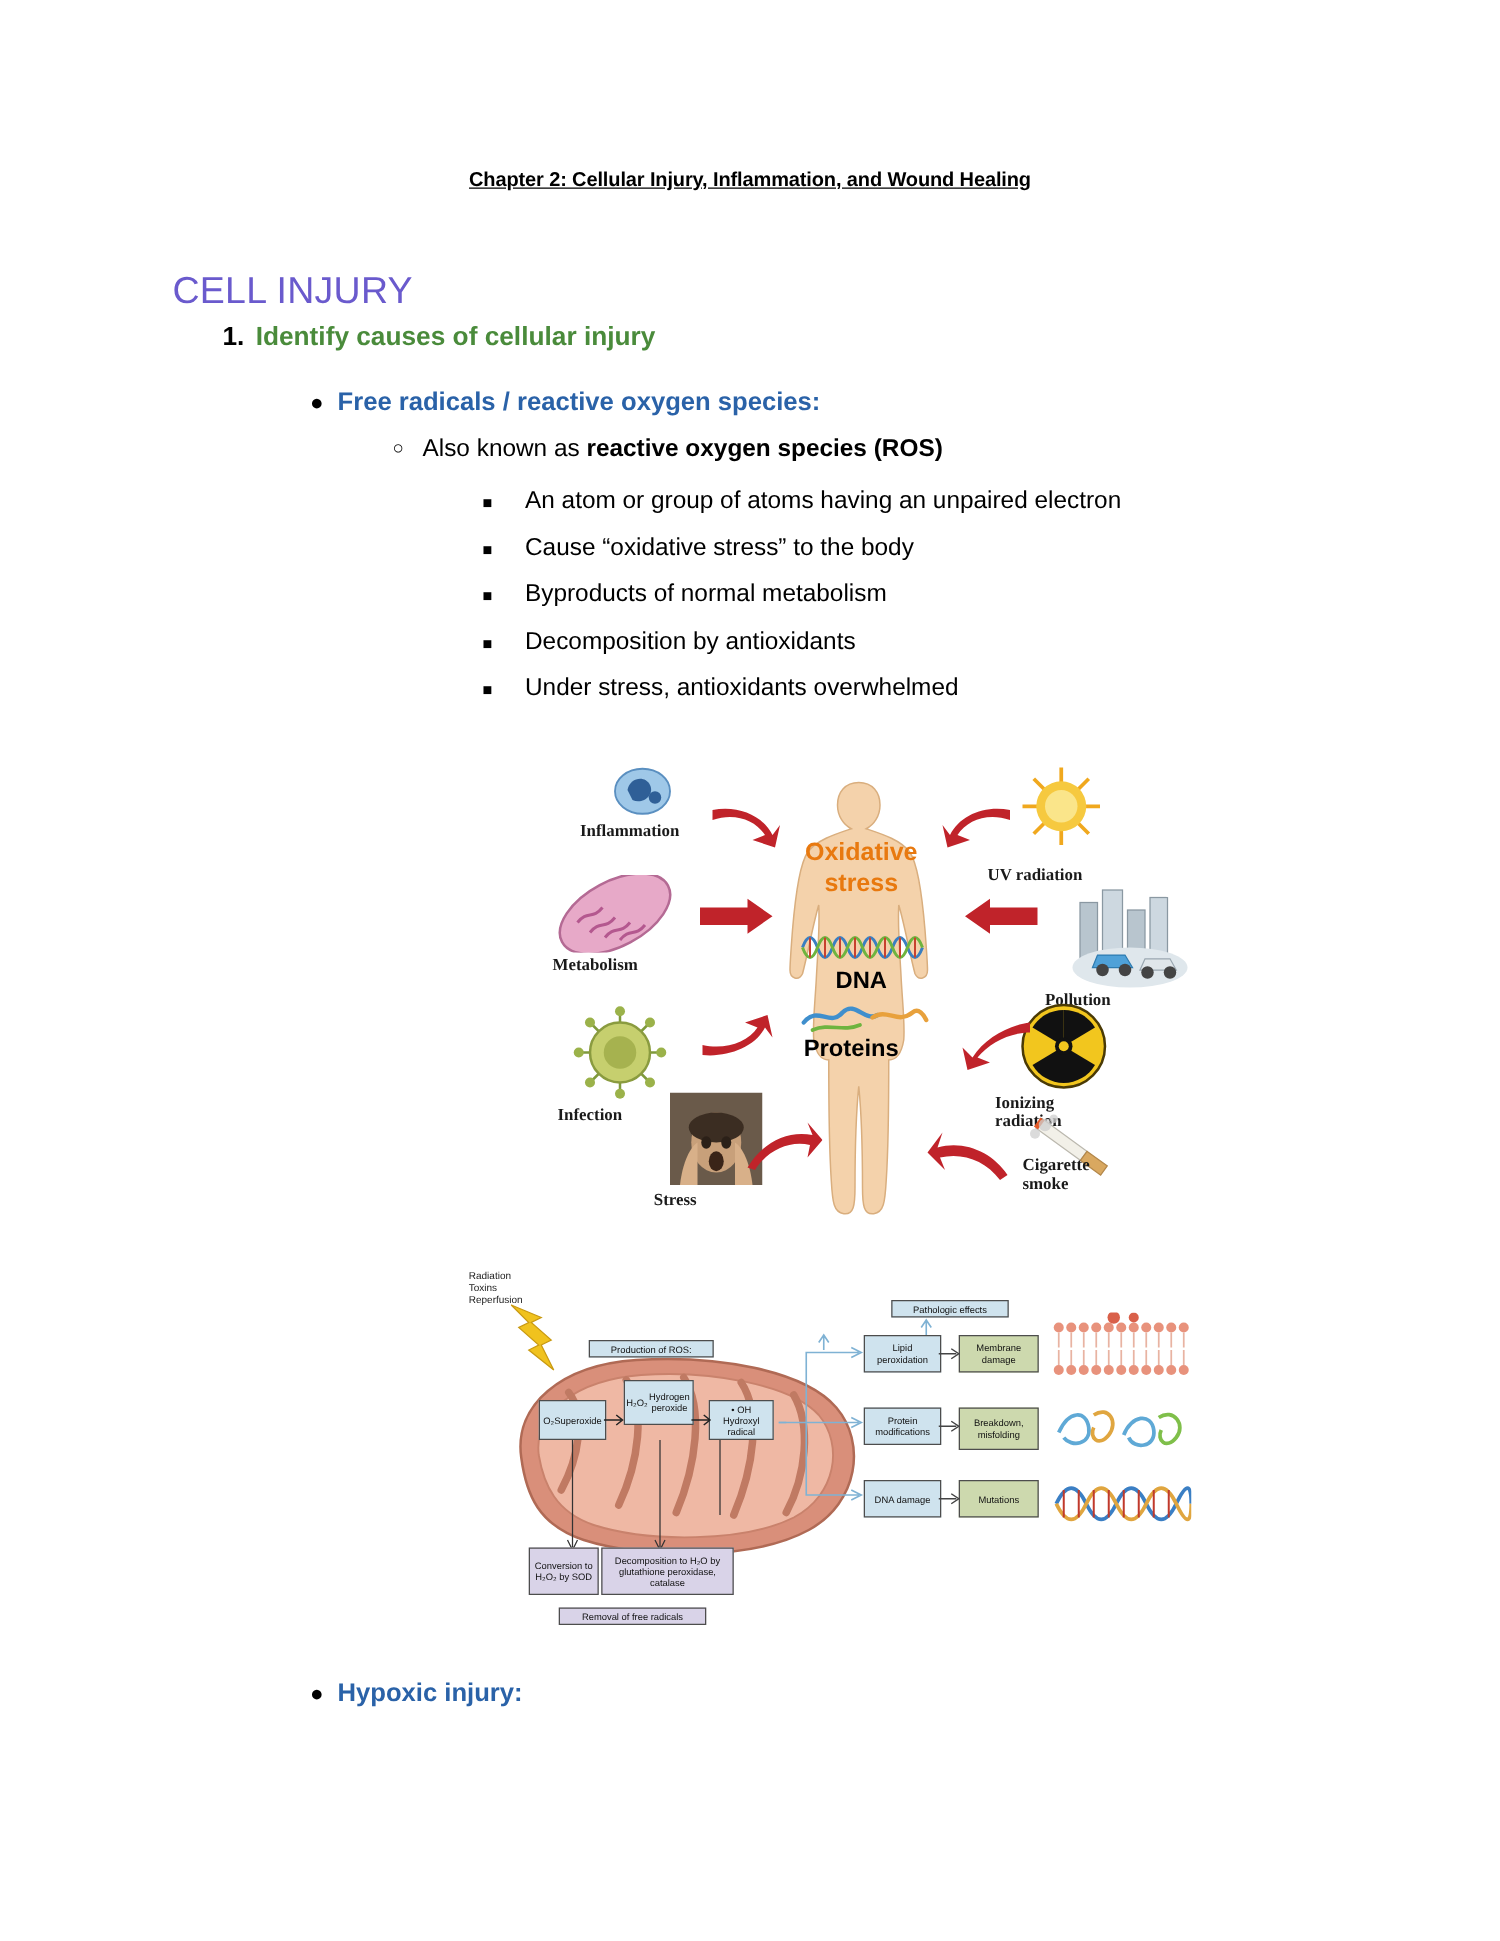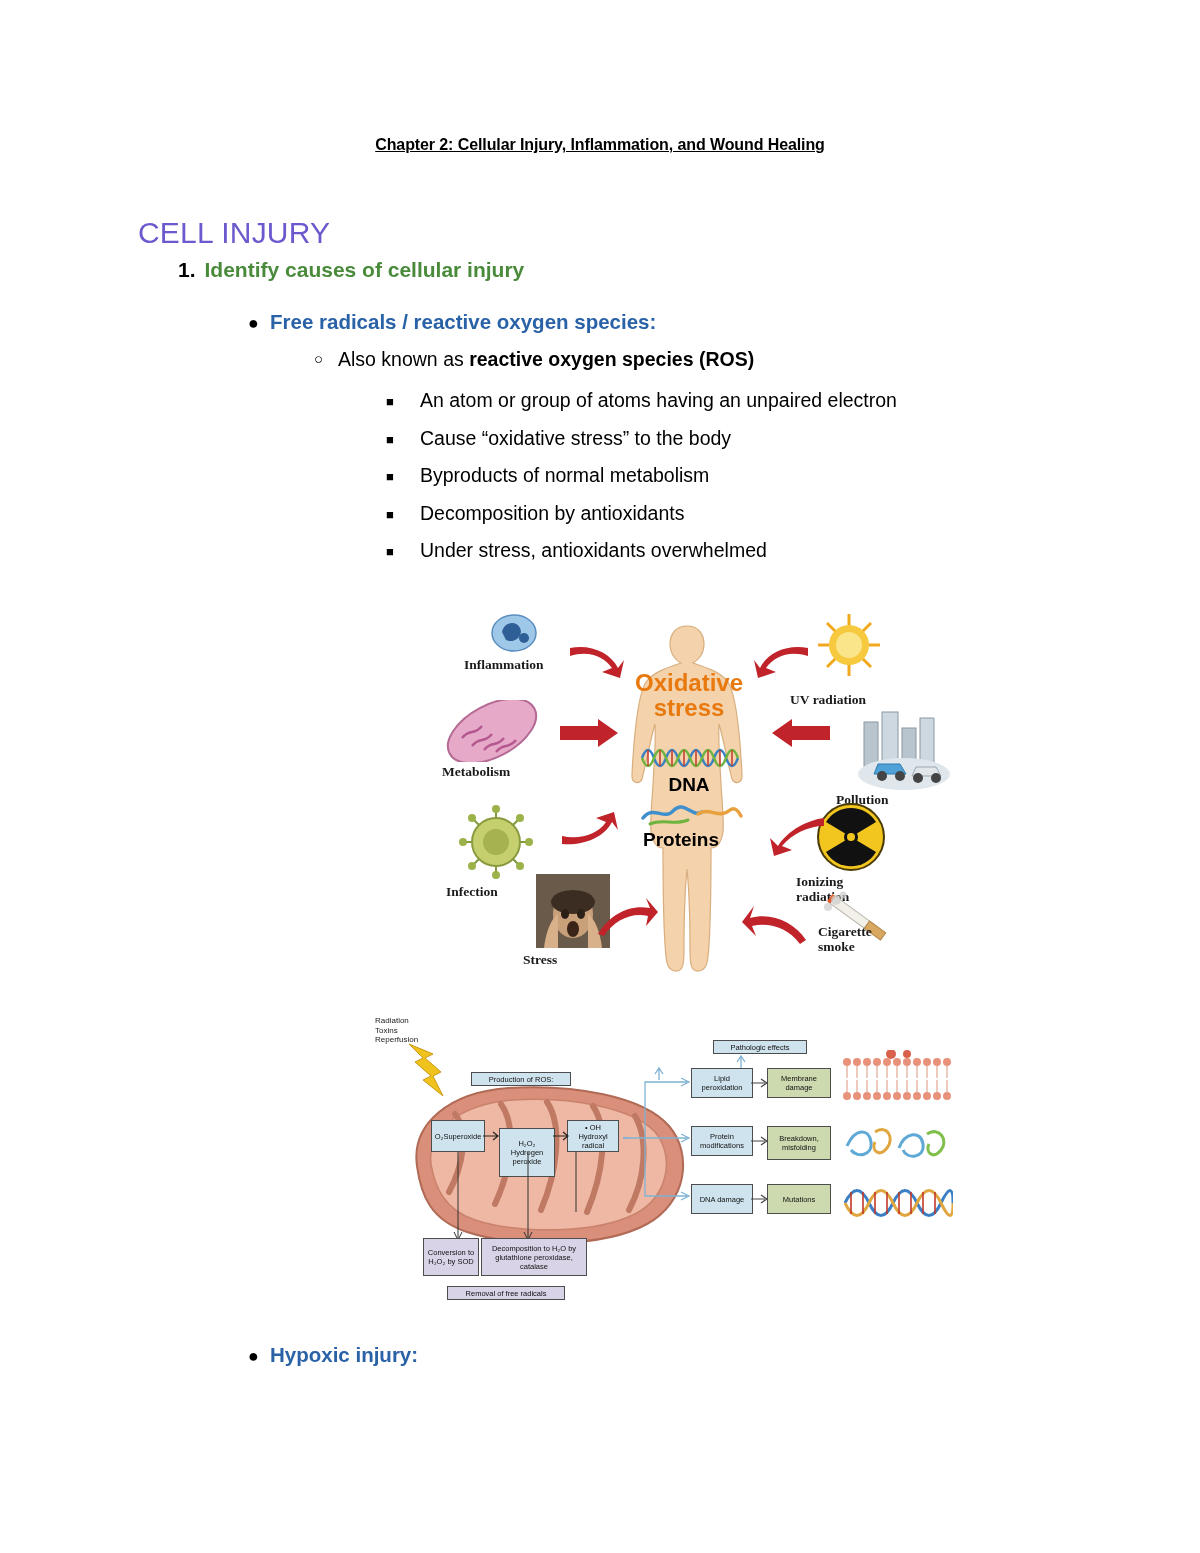--- a/index.html
+++ b/index.html
@@ -143,21 +143,21 @@
     height: 350px;
   }
   .fig1 .ostress {
     position: absolute;
     left: 198px;
     top: 58px;
     width: 146px;
     text-align: center;
     color: #e8790f;
     font-weight: bold;
-    font-size: 24px;
+    font-size: 20px;
     line-height: 25px;
     font-family: "Liberation Sans", sans-serif;
   }
   .fig1 .dna-word {
     position: absolute;
     left: 198px;
     top: 162px;
     width: 146px;
     text-align: center;
     font-weight: bold;
@@ -448,21 +448,21 @@
         <path d="M238 46 C252 70 248 110 232 140"></path>
       </g>
     </svg>
 
     <div class="box box-blue" style="left:96px;top:62px;width:100px;height:14px">Production of ROS:</div>
 
     <div class="box box-blue" style="left:56px;top:110px;width:54px;height:32px;flex-direction:row">
       <span>O₂</span>
       <span>Superoxide</span>
     </div>
-    <div class="box box-blue" style="left:124px;top:118px;width:56px;height:49px;flex-direction:column">
+    <div class="box box-blue" style="left:124px;top:94px;width:56px;height:36px;flex-direction:row">
       <span>H₂O₂</span>
       <span>Hydrogen peroxide</span>
     </div>
     <div class="box box-blue" style="left:192px;top:110px;width:52px;height:32px;flex-direction:column">
       <span>• OH</span>
       <span>Hydroxyl radical</span>
     </div>
 
     <svg style="position:absolute;left:108px;top:120px;width:20px;height:12px" viewBox="0 0 20 12">
       <path d="M0 6 L14 6 M10 2 L15 6 L10 10" stroke="#222" fill="none" stroke-width="1.2"></path>

